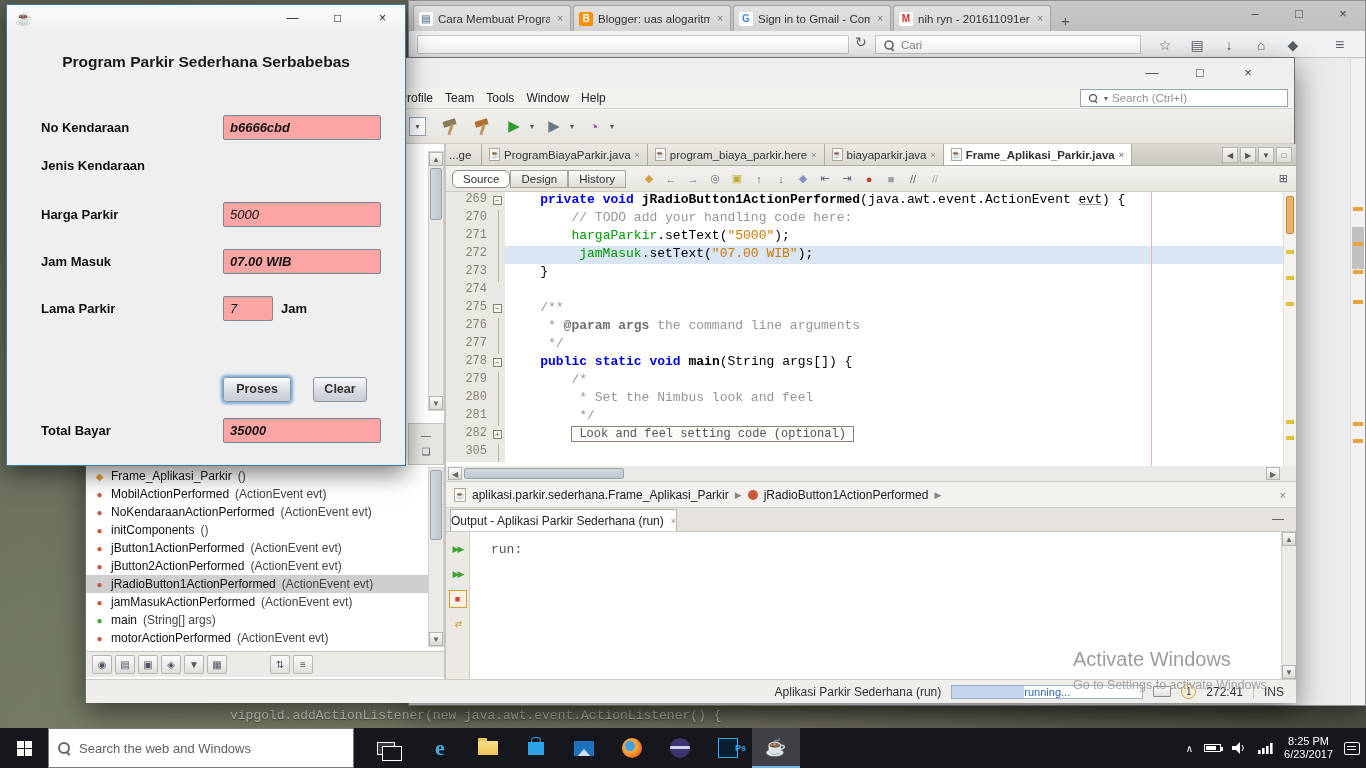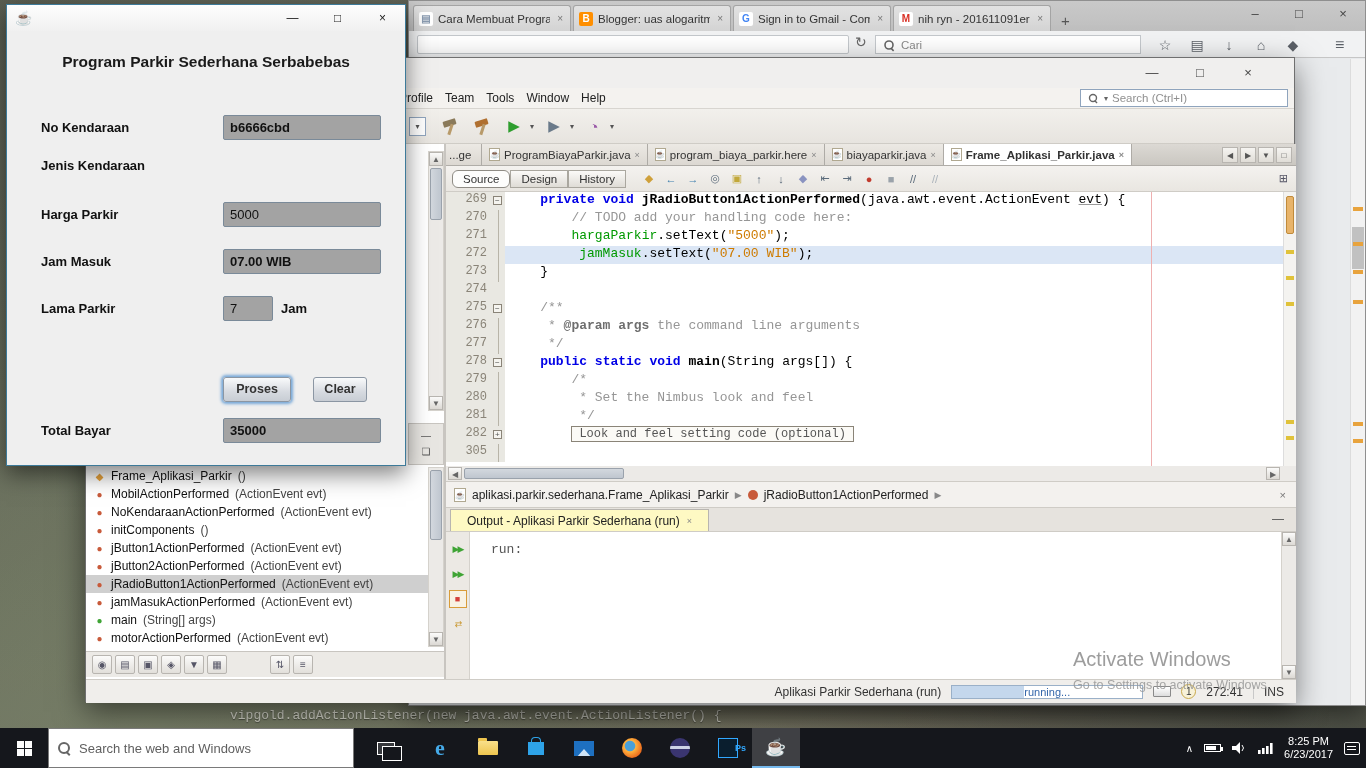--- a/index.html
+++ b/index.html
@@ -112,21 +112,21 @@
   .ed-mark { position:absolute; left:2px; right:2px; height:4px; background:#e0c23a; }
   .nb-hscroll { position:relative; height:16px; background:#eceae7; border-bottom:1px solid #cfccc6; }
   .hs-btn { position:absolute; top:1px; width:14px; height:13px; font-size:8px; color:#666; text-align:center; line-height:13px; background:linear-gradient(#fbfbfa,#dcd9d4); border:1px solid #b8b5b0; }
   .hs-thumb { position:absolute; left:18px; top:2px; width:160px; height:11px; background:linear-gradient(#d3d8de,#bfc6cf); border:1px solid #9aa2ac; border-radius:2px; }
   .nb-breadcrumb { position:relative; height:26px; background:#f3f1ee; border-bottom:1px solid #cfccc6; display:flex; align-items:center; padding-left:8px; gap:6px; font-size:12px; color:#222; }
   .bc-sep { color:#888; font-size:9px; }
   .bc-x { position:absolute; right:10px; font-size:11px; color:#777; }
   .bc-fileic { width:12px; height:14px; background:#fff; border:1px solid #b0a890; font-size:8px; line-height:13px; text-align:center; color:#b06820; }
   .bc-dot { width:10px; height:10px; border-radius:50%; background:#c85a3a; }
   .nb-outheader { position:relative; height:24px; background:#e6e3de; border-bottom:1px solid #cfccc6; display:flex; align-items:flex-end; }
-  .out-tab { margin-left:4px; height:22px; background:#fef9c3; border:1px solid #b8b5b0; border-bottom:none; display:flex; align-items:center; gap:7px; padding:0 16px; font-size:12px; color:#222; }
+  .out-tab { margin-left:4px; height:22px; background:#ffffff; border:1px solid #b8b5b0; border-bottom:none; display:flex; align-items:center; gap:7px; padding:0 0; font-size:12px; color:#222; }
   .out-tab .tc { font-size:9px; color:#888; }
   .out-min { position:absolute; right:12px; top:4px; font-size:12px; color:#555; }
   .nb-outbody { position:relative; height:147px; background:#fff; }
   .out-side { position:absolute; left:0; top:0; bottom:0; width:24px; background:#ece9e4; border-right:1px solid #d5d2cc; display:flex; flex-direction:column; align-items:center; padding-top:8px; gap:7px; }
   .out-btn { width:18px; height:18px; display:flex; align-items:center; justify-content:center; font-size:9px; letter-spacing:-2px; }
   .out-btn.boxed { border:1px solid #d89c3a; background:#f8f2e4; font-size:9px; letter-spacing:0; }
   .out-text { position:absolute; left:45px; top:10px; font:13px "Liberation Mono",monospace; color:#555; }
   .out-scroll { position:absolute; right:0; top:0; bottom:0; width:15px; background:#eceae7; border-left:1px solid #d5d2cc; }
   .nb-statusbar { position:absolute; left:0; top:621px; width:1210px; height:24px; background:#f0eeeb; border-top:1px solid #cfccc6; display:flex; align-items:center; justify-content:flex-end; padding-right:12px; gap:10px; font-size:12px; color:#333; }
   .sb-progress { position:relative; width:192px; height:14px; border:1px solid #9ab0c8; background:#fff; }
@@ -137,21 +137,21 @@
   .sb-sep { width:1px; height:14px; background:#c8c8c8; }
 
   
   #javaapp { position:absolute; left:6px; top:4px; width:400px; height:462px; background:#efefef; border:1px solid #3d7a99; box-shadow:0 8px 22px rgba(0,0,0,.5); }
   .j-titlebar { position:relative; height:26px; background:linear-gradient(#fdfdfd,#f0f0f0); display:flex; align-items:center; padding-left:8px; }
   .j-ico { font-size:14px; color:#3b6ea5; }
   .j-controls { margin-left:auto; display:flex; }
   .j-controls span { width:45px; text-align:center; font-size:12px; color:#222; }
   .j-heading { position:absolute; left:0; top:48px; width:100%; text-align:center; font-size:15.5px; font-weight:bold; color:#1a1a1a; }
   .j-label { position:absolute; left:34px; font-size:13px; font-weight:bold; color:#111; line-height:25px; }
-  .j-field { position:absolute; left:216px; width:158px; height:25px; background:#a3a3a3; border:1px solid #7a8a99; border-radius:2px; font-size:13px; color:#111; line-height:23px; padding-left:6px; }
+  .j-field { position:absolute; left:216px; width:158px; height:25px; background:#fca5a5; border:1px solid #7a8a99; border-radius:2px; font-size:13px; color:#111; line-height:23px; padding-left:6px;font-style:italic; }
   .j-field.small { width:50px; }
   .j-field.fbold { font-weight:bold; }
   .j-btn { position:absolute; height:25px; background:linear-gradient(#f9fafb,#d6dae0 60%,#c8cdd4); border:1px solid #8b96a3; border-radius:3px; font-size:12.5px; font-weight:bold; color:#333; text-align:center; line-height:23px; }
   .j-btn.focus { box-shadow:0 0 3px 2px #77a8d8; }
 
   
   #watermark { position:absolute; left:1073px; top:648px; z-index:40; pointer-events:none; }
   .wm1 { font-size:20px; color:rgba(140,140,140,.85); }
   .wm2 { font-size:12.5px; color:rgba(150,150,150,.85); margin-top:7px; }
 

